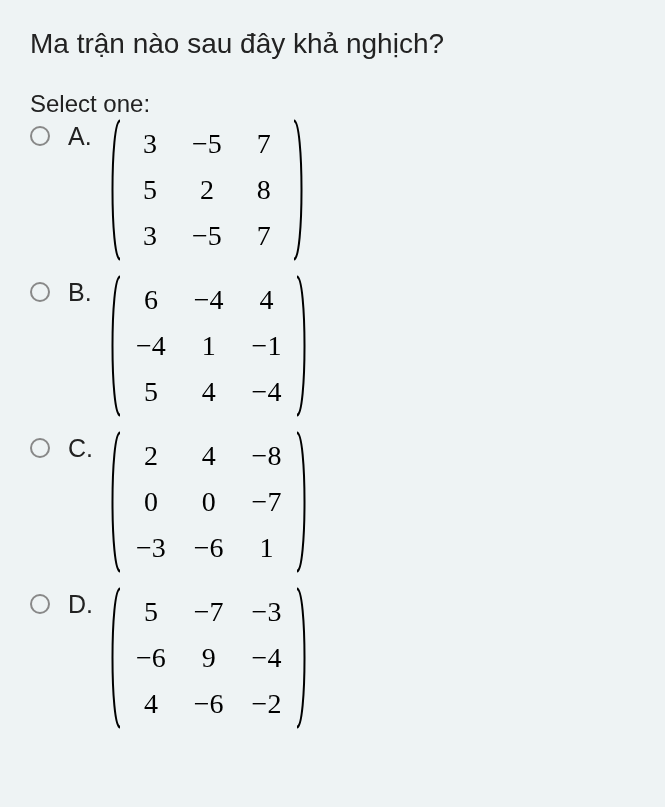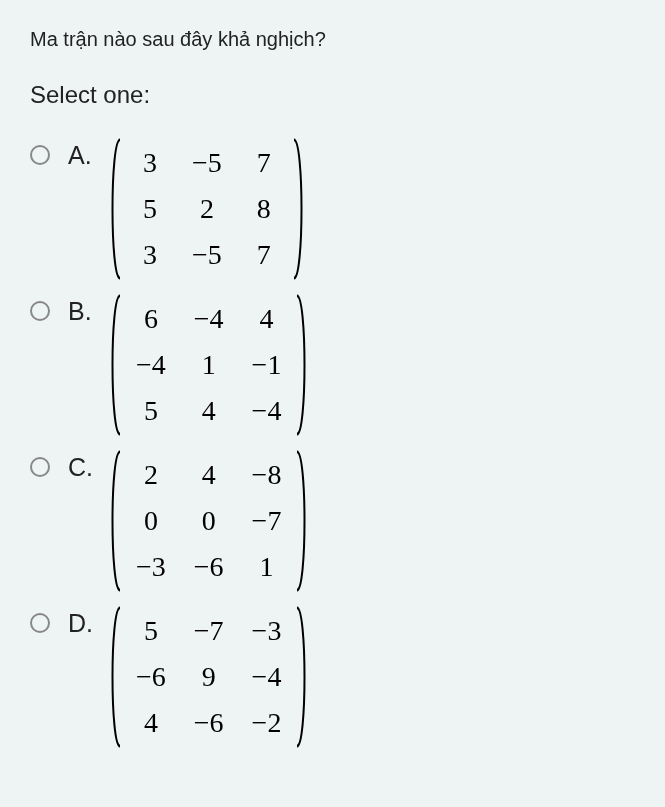--- a/index.html
+++ b/index.html
@@ -8,28 +8,28 @@
     font-family: Arial, Helvetica, sans-serif;
     background: #eef3f4;
     width: 665px;
     height: 807px;
     box-sizing: border-box;
   }
   .container {
     padding: 28px 30px;
   }
   .question {
-    font-size: 20px;
+    font-size: 28px;
     color: #222;
     margin-bottom: 30px;
   }
   .prompt {
     font-size: 24px;
     color: #222;
-    margin-bottom: 28px;
+    margin-bottom: 0;
   }
   .option-row {
     display: flex;
     align-items: flex-start;
     margin-bottom: 12px;
   }
   .radio {
     width: 20px;
     height: 20px;
     border: 2px solid #888;

